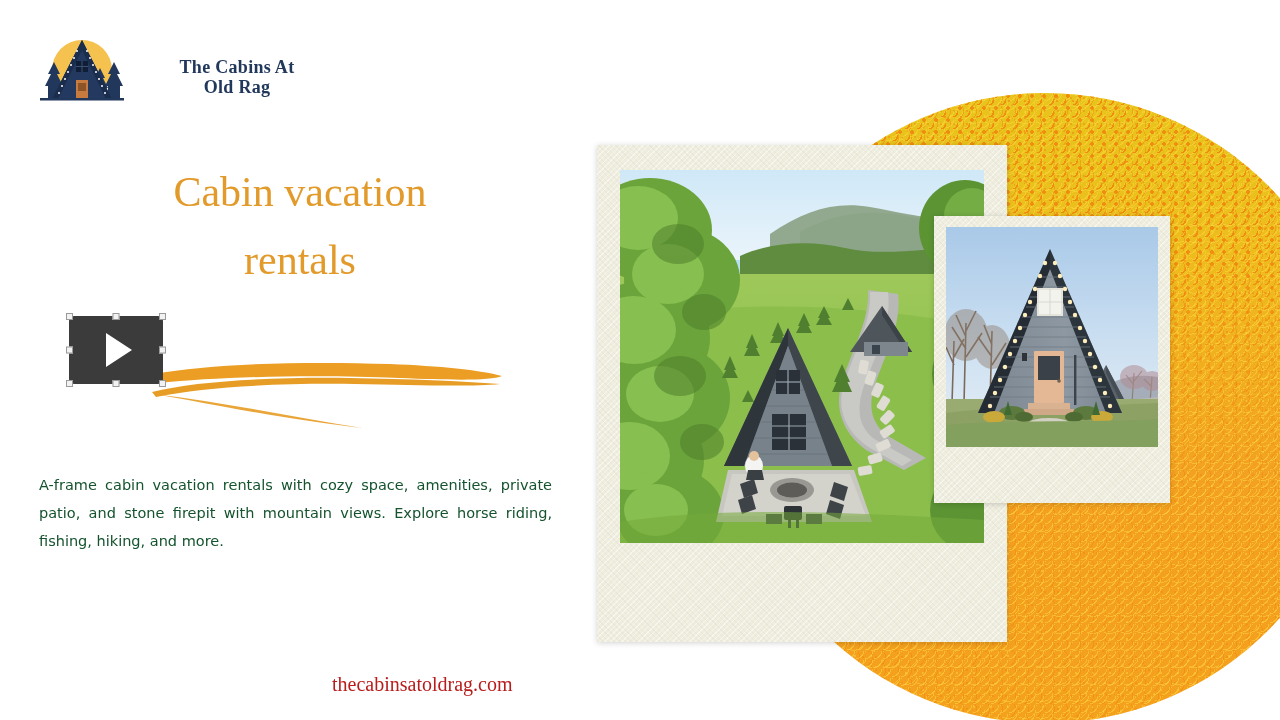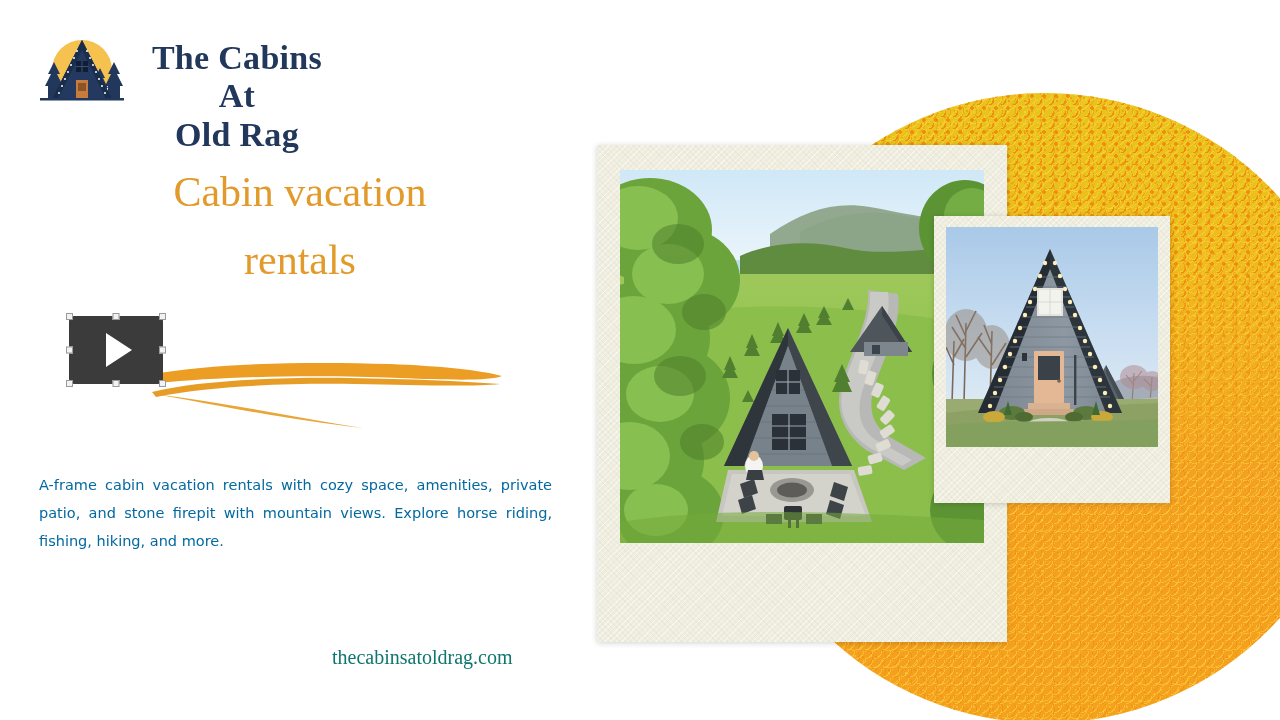--- a/index.html
+++ b/index.html
@@ -69,24 +69,24 @@
       repeating-radial-gradient(circle at 7px 8px, rgba(243,142,18,.7) 0 1.3px, transparent 1.3px 13px);
     background-size:12px 12px, 16px 16px;
     -webkit-mask-image:linear-gradient(to bottom, #000 0%, #000 42%, rgba(0,0,0,.45) 75%, rgba(0,0,0,0) 100%);
             mask-image:linear-gradient(to bottom, #000 0%, #000 42%, rgba(0,0,0,.45) 75%, rgba(0,0,0,0) 100%);
   }
 
   
   .logo { position:absolute; left:32px; top:28px; width:265px; height:80px; z-index:5; }
   .logo-mark { position:absolute; left:0; top:0; width:100px; height:78px; }
   .logo-text {
-    position:absolute; left:110px; top:11px; width:190px;
+    position:absolute; left:110px; top:29px; width:190px;
     color:#21375c;
     font-family:"Liberation Serif", serif;
-    font-weight:bold; font-size:34px; line-height:1.13;
+    font-weight:bold; font-size:18px; line-height:1.13;
     text-align:center; letter-spacing:.3px;
   }
 
   
   .title {
     position:absolute; left:40px; top:158px; width:520px;
     color:#e29a2b;
     font-family:"Liberation Serif", serif;
     font-size:42px; line-height:1.62;
     text-align:center;
@@ -120,31 +120,31 @@
   .vh.tl{left:0;top:0;} .vh.tr{right:0;top:0;}
   .vh.bl{left:0;bottom:0;} .vh.br{right:0;bottom:0;}
   .vh.tc{left:50%;top:0;transform:translateX(-50%);}
   .vh.bc{left:50%;bottom:0;transform:translateX(-50%);}
   .vh.ml{left:0;top:50%;transform:translateY(-50%);}
   .vh.mr{right:0;top:50%;transform:translateY(-50%);}
 
   
   .body-copy {
     position:absolute; left:39px; top:472px; width:513px;
-    color:#0369a1;
+    color:#14532d;
     font-family:"DejaVu Sans", sans-serif;
     font-size:14.5px; line-height:1.92;
     text-align:justify;
     z-index:5;
   }
 
   
   .site-url {
-    position:absolute; left:332px; top:646px;
-    color:#0f766e;
+    position:absolute; left:332px; top:673px;
+    color:#b91c1c;
     font-family:"Liberation Serif", serif;
     font-size:20px;
     z-index:5;
   }
 
   
   .polaroid {
     position:absolute;
     background:#eeedde;
     box-shadow:0 1px 6px rgba(0,0,0,.18);

